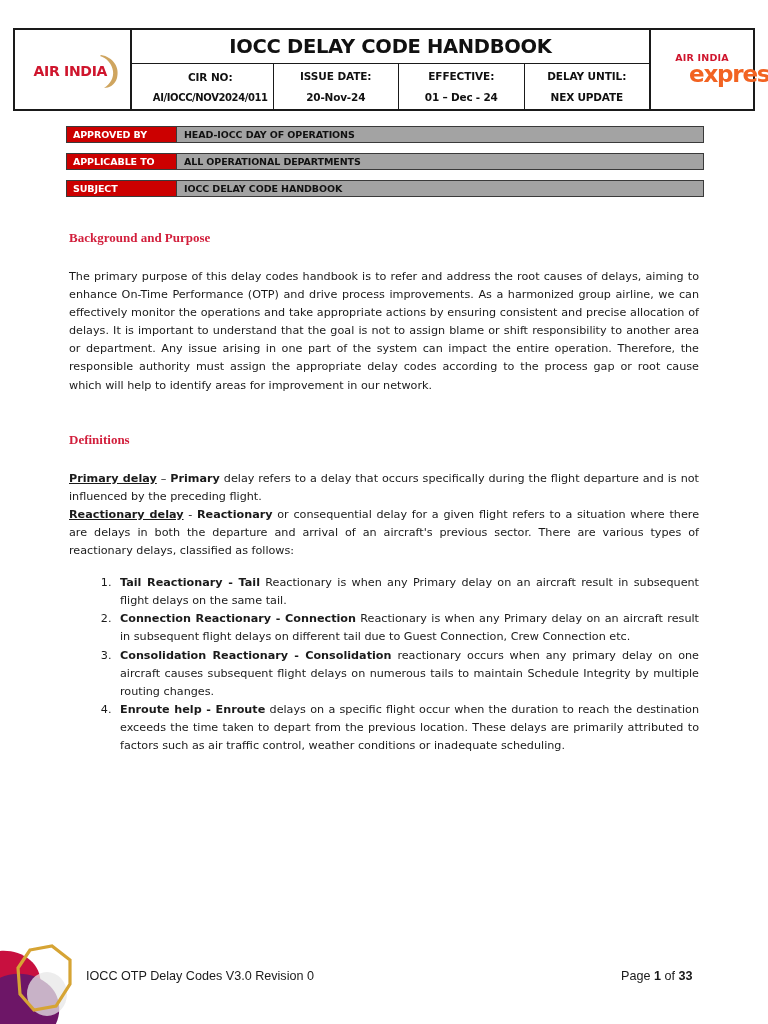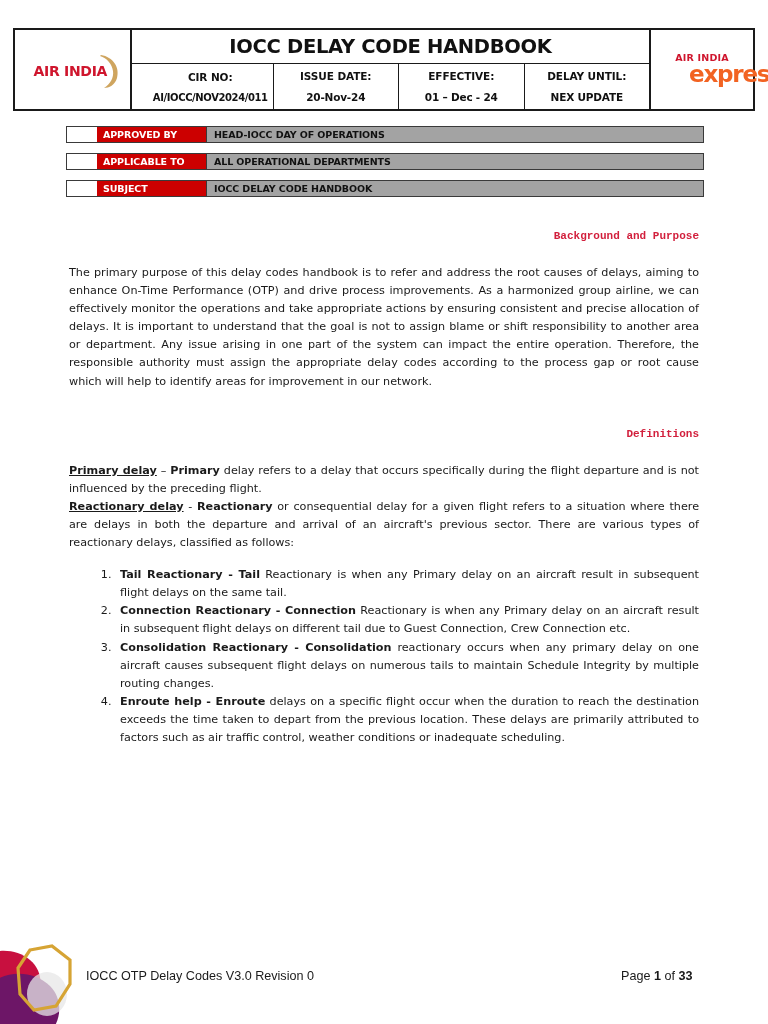--- a/index.html
+++ b/index.html
@@ -162,21 +162,20 @@
     background: #cc0000;
     color: #ffffff;
     font-size: 9.5px;
     font-weight: bold;
     display: flex;
     align-items: center;
     padding-left: 6px;
     box-sizing: border-box;
     border-right: 1px solid #3a3a3a;
     letter-spacing: -0.1px;
-    margin-left: 30px;
   }
   .info-value {
     flex: 1;
     background: #a3a3a3;
     color: #111111;
     font-size: 9.5px;
     font-weight: bold;
     display: flex;
     align-items: center;
     padding-left: 7px;
@@ -186,25 +185,24 @@
 
   
   .content {
     position: absolute;
     left: 69px;
     top: 230px;
     width: 630px;
   }
   .section-head {
     color: #d21f3c;
-    font-family: Liberation Mono, monospace;
-    font-weight: bold;
-    font-size: 11px;
+    font-family: Liberation Serif, serif;
+    font-weight: bold;
+    font-size: 13px;
     margin: 0 0 22px 0;
-    text-align: right;
   }
   .body-para {
     font-family: "DejaVu Sans", sans-serif;
     font-size: 11.2px;
     line-height: 18.1px;
     text-align: justify;
     color: #1a1a1a;
     margin: 0;
   }
   .gap-def { height: 37px; }

